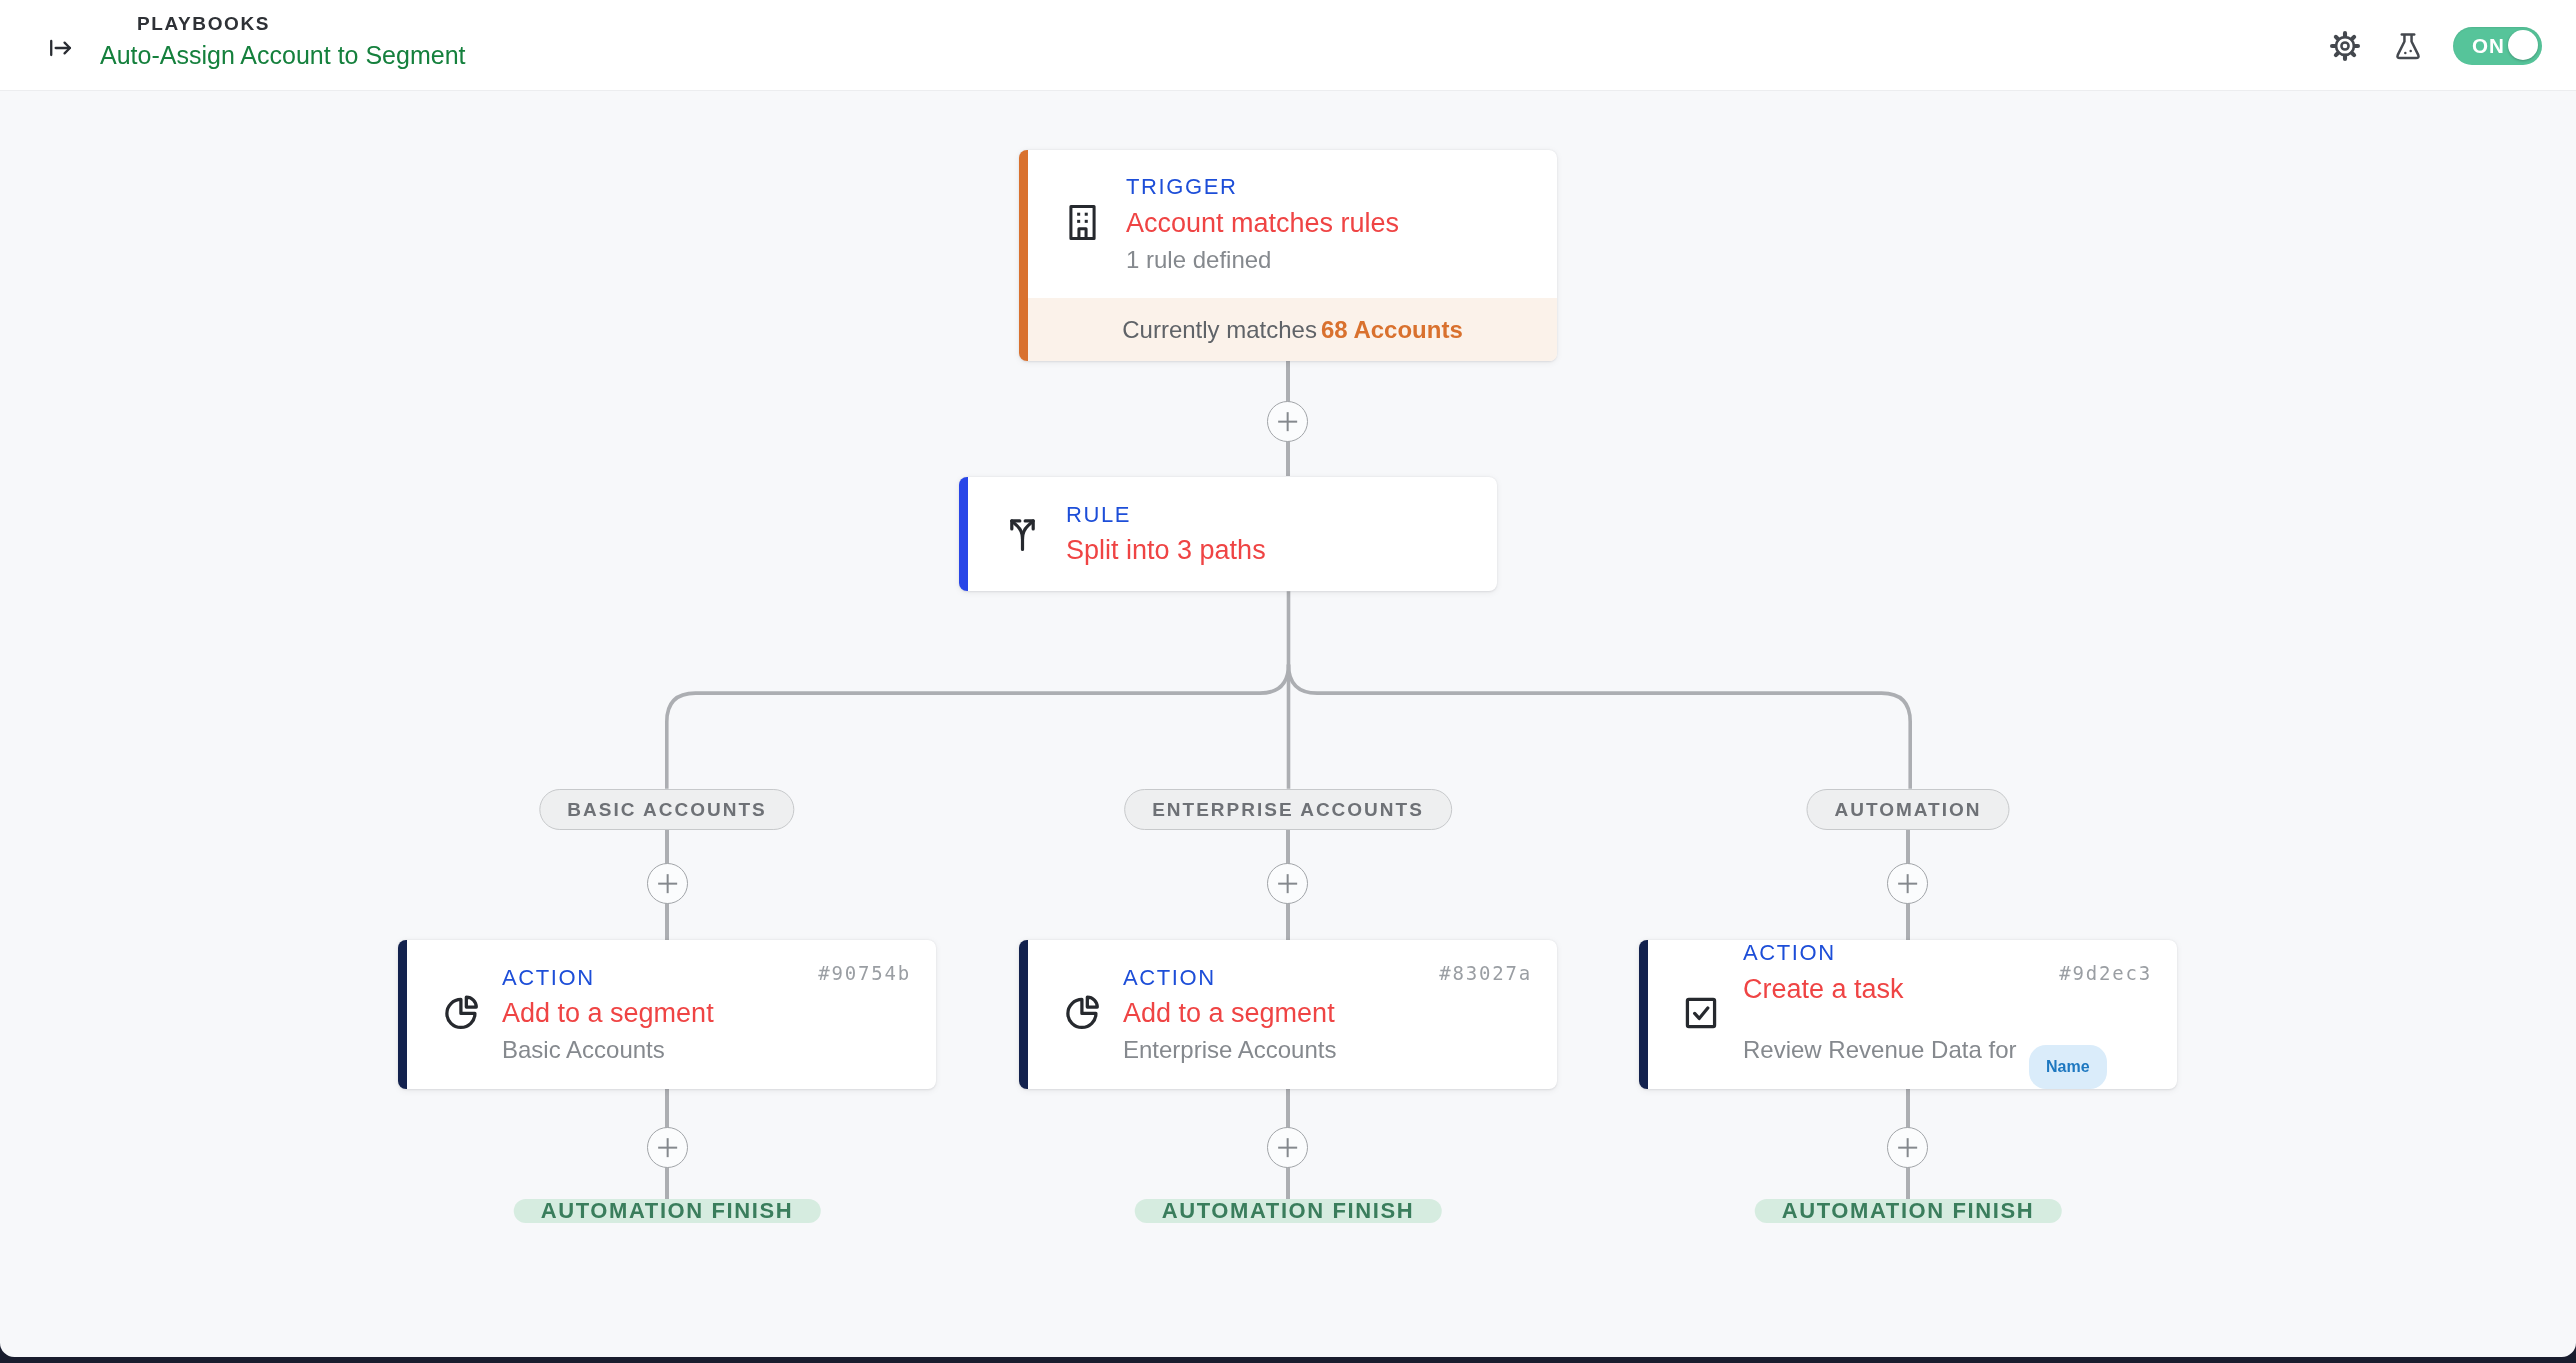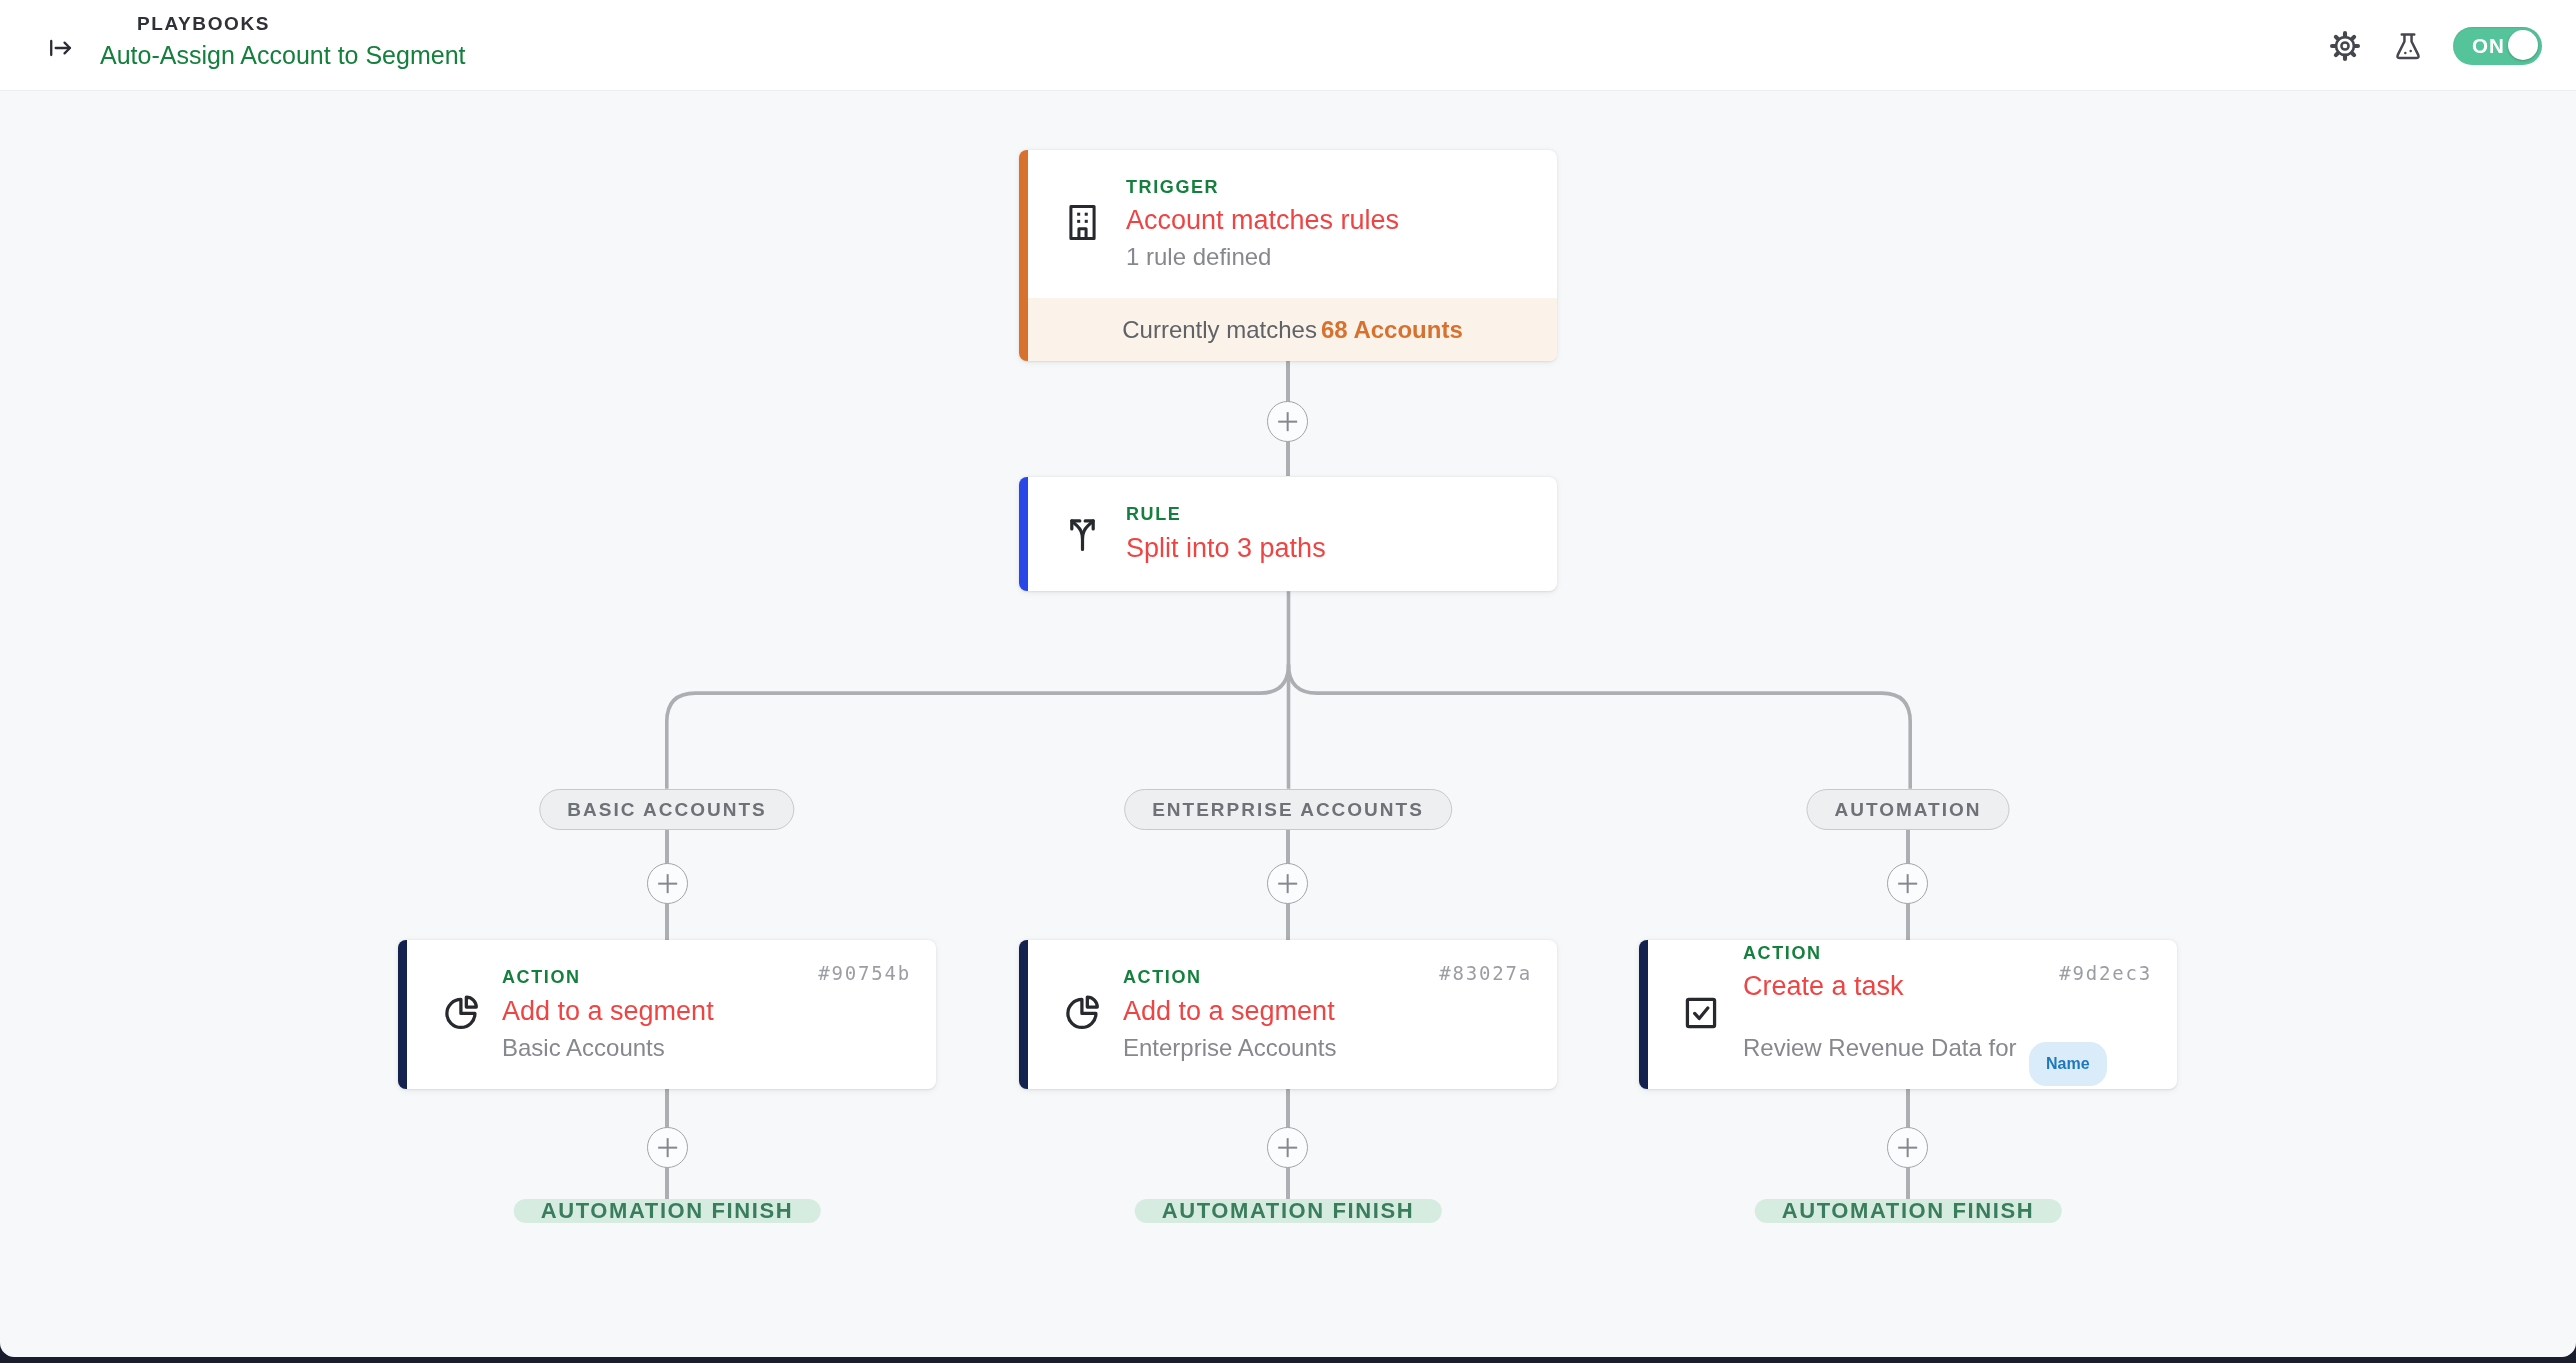--- a/index.html
+++ b/index.html
@@ -54,21 +54,21 @@
   .card {
     position:absolute; width:538px; background:#ffffff; border-radius:8px;
     box-shadow:0 0.9px 1.8px rgba(30,33,40,.10), 0 1.8px 7.2px rgba(30,33,40,.06);
     cursor:pointer;
   }
   .card.trigger { border-left:9px solid var(--trigger-accent,#d9712e); }
   .card.rule    { border-left:9px solid var(--rule-accent,#2946e8); }
   .card.action  { border-left:9px solid var(--action-accent,#13224e); }
   .card-body { display:flex; align-items:center; padding:0 25px 0 34px; }
   .card-icon { flex:0 0 auto; margin-right:23px; margin-top:-3.6px; display:flex; }
-  .kind-label { font-size:18px; font-weight:700; letter-spacing:1.6px; color:#15803d; }
+  .kind-label { font-size:22px; font-weight:400; letter-spacing:1.6px; color:#1d4ed8; }
   .card-title { font-size:27px; color:#ef4444; margin-top:7.2px; }
   .card-sub { font-size:24px; color:#85898e; margin-top:7.2px; display:flex; align-items:center; gap:12.5px; }
   .node-id { position:absolute; right:25px; top:21.5px; font-size:19px; color:#9a9ea3;
     font-family:"DejaVu Sans Mono","Liberation Mono",monospace; letter-spacing:1.8px; }
   .trigger .card-body { height:148px; }
   .rule .card-body { height:114px; }
   .action .card-body { height:149px; }
   .trigger-footer {
     height:63px; background:var(--trigger-tint,#fbf2ea);
     border-radius:0 0 7.2px 0;
@@ -193,21 +193,21 @@
         </div>
       </div>
       <div class="trigger-footer">
         <span>Currently matches</span>
         <b>68 Accounts</b>
       </div>
     </div>
 
     <div class="plus-btn" style="left:1267px; top:310px;"></div>
 
-    <div class="card rule" style="left:1019px; top:386px;">
+    <div class="card rule" style="left:959px; top:386px;">
       <div class="card-body">
         <span class="card-icon">
           <svg width="41" height="41" viewBox="0 0 46 46" fill="none" stroke="#26292e" stroke-width="3.6" stroke-linecap="round" stroke-linejoin="round">
             <path d="M23,42 L23,30 Q23,21 17,15.5 L11,10"></path>
             <path d="M23,30 Q23,21 29,15.5 L35,10"></path>
             <polyline points="11,19 11,10 20,10"></polyline>
             <polyline points="26,10 35,10 35,19"></polyline>
           </svg>
         </span>
         <div>

